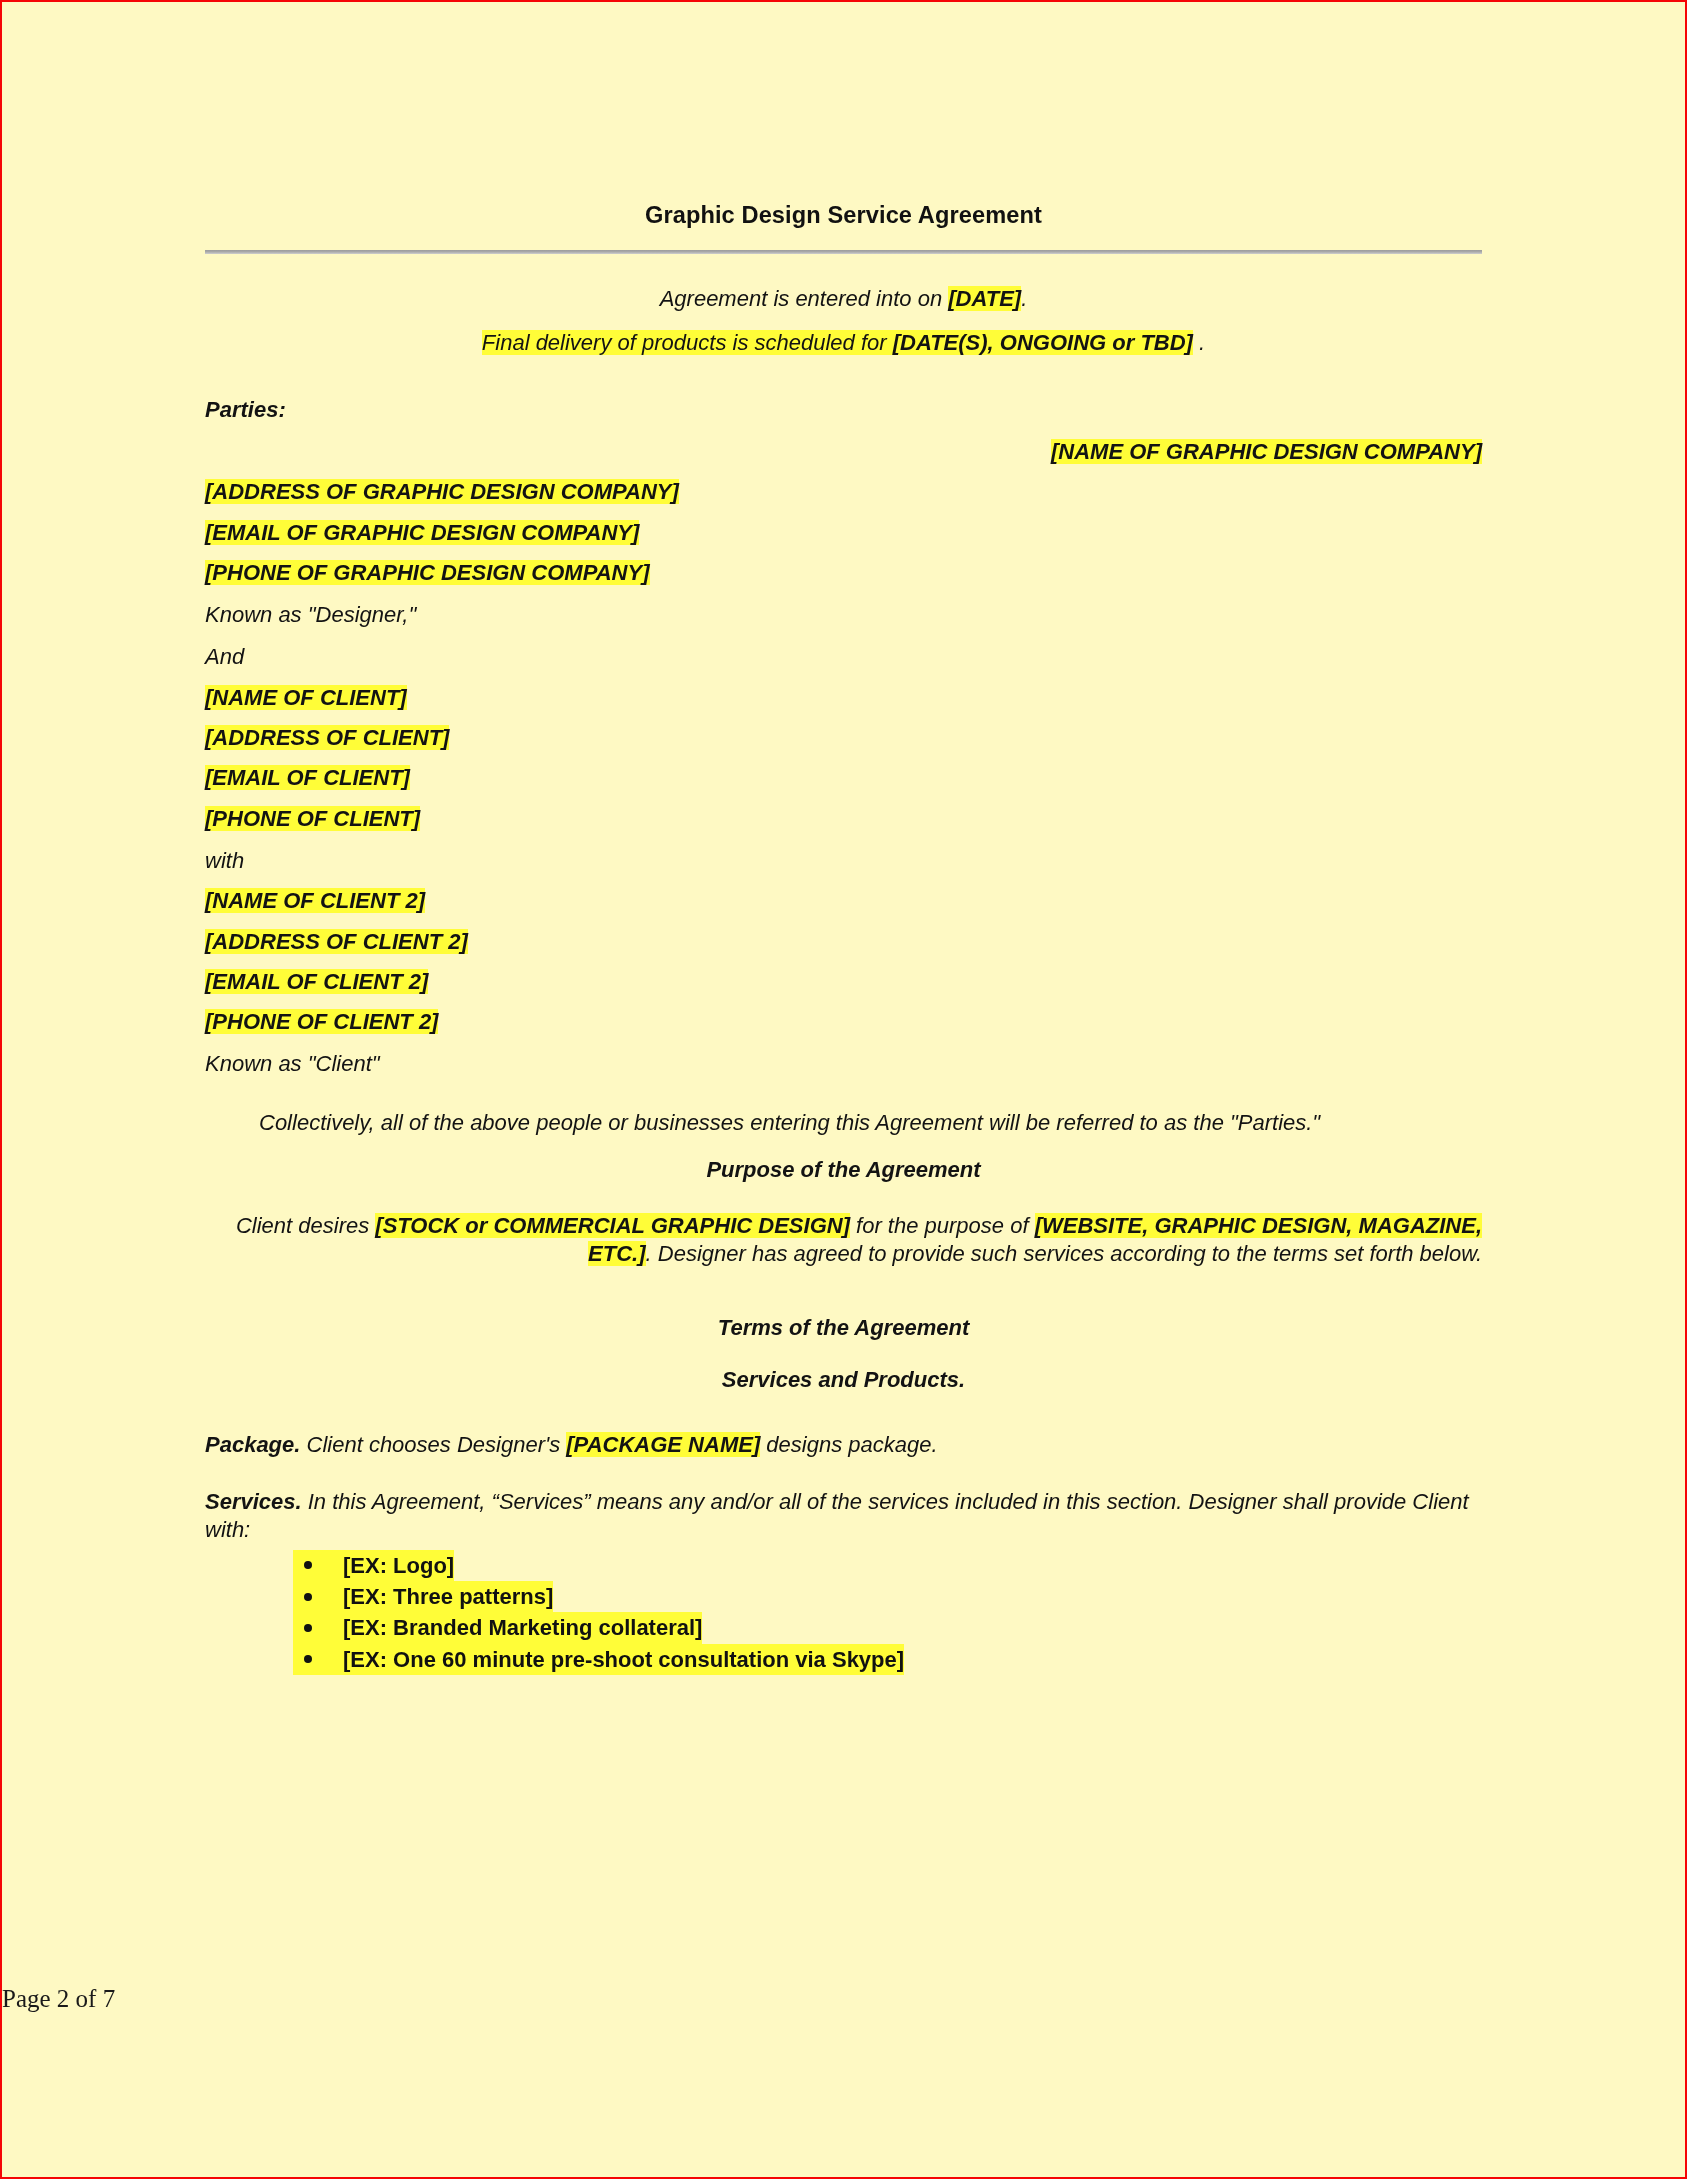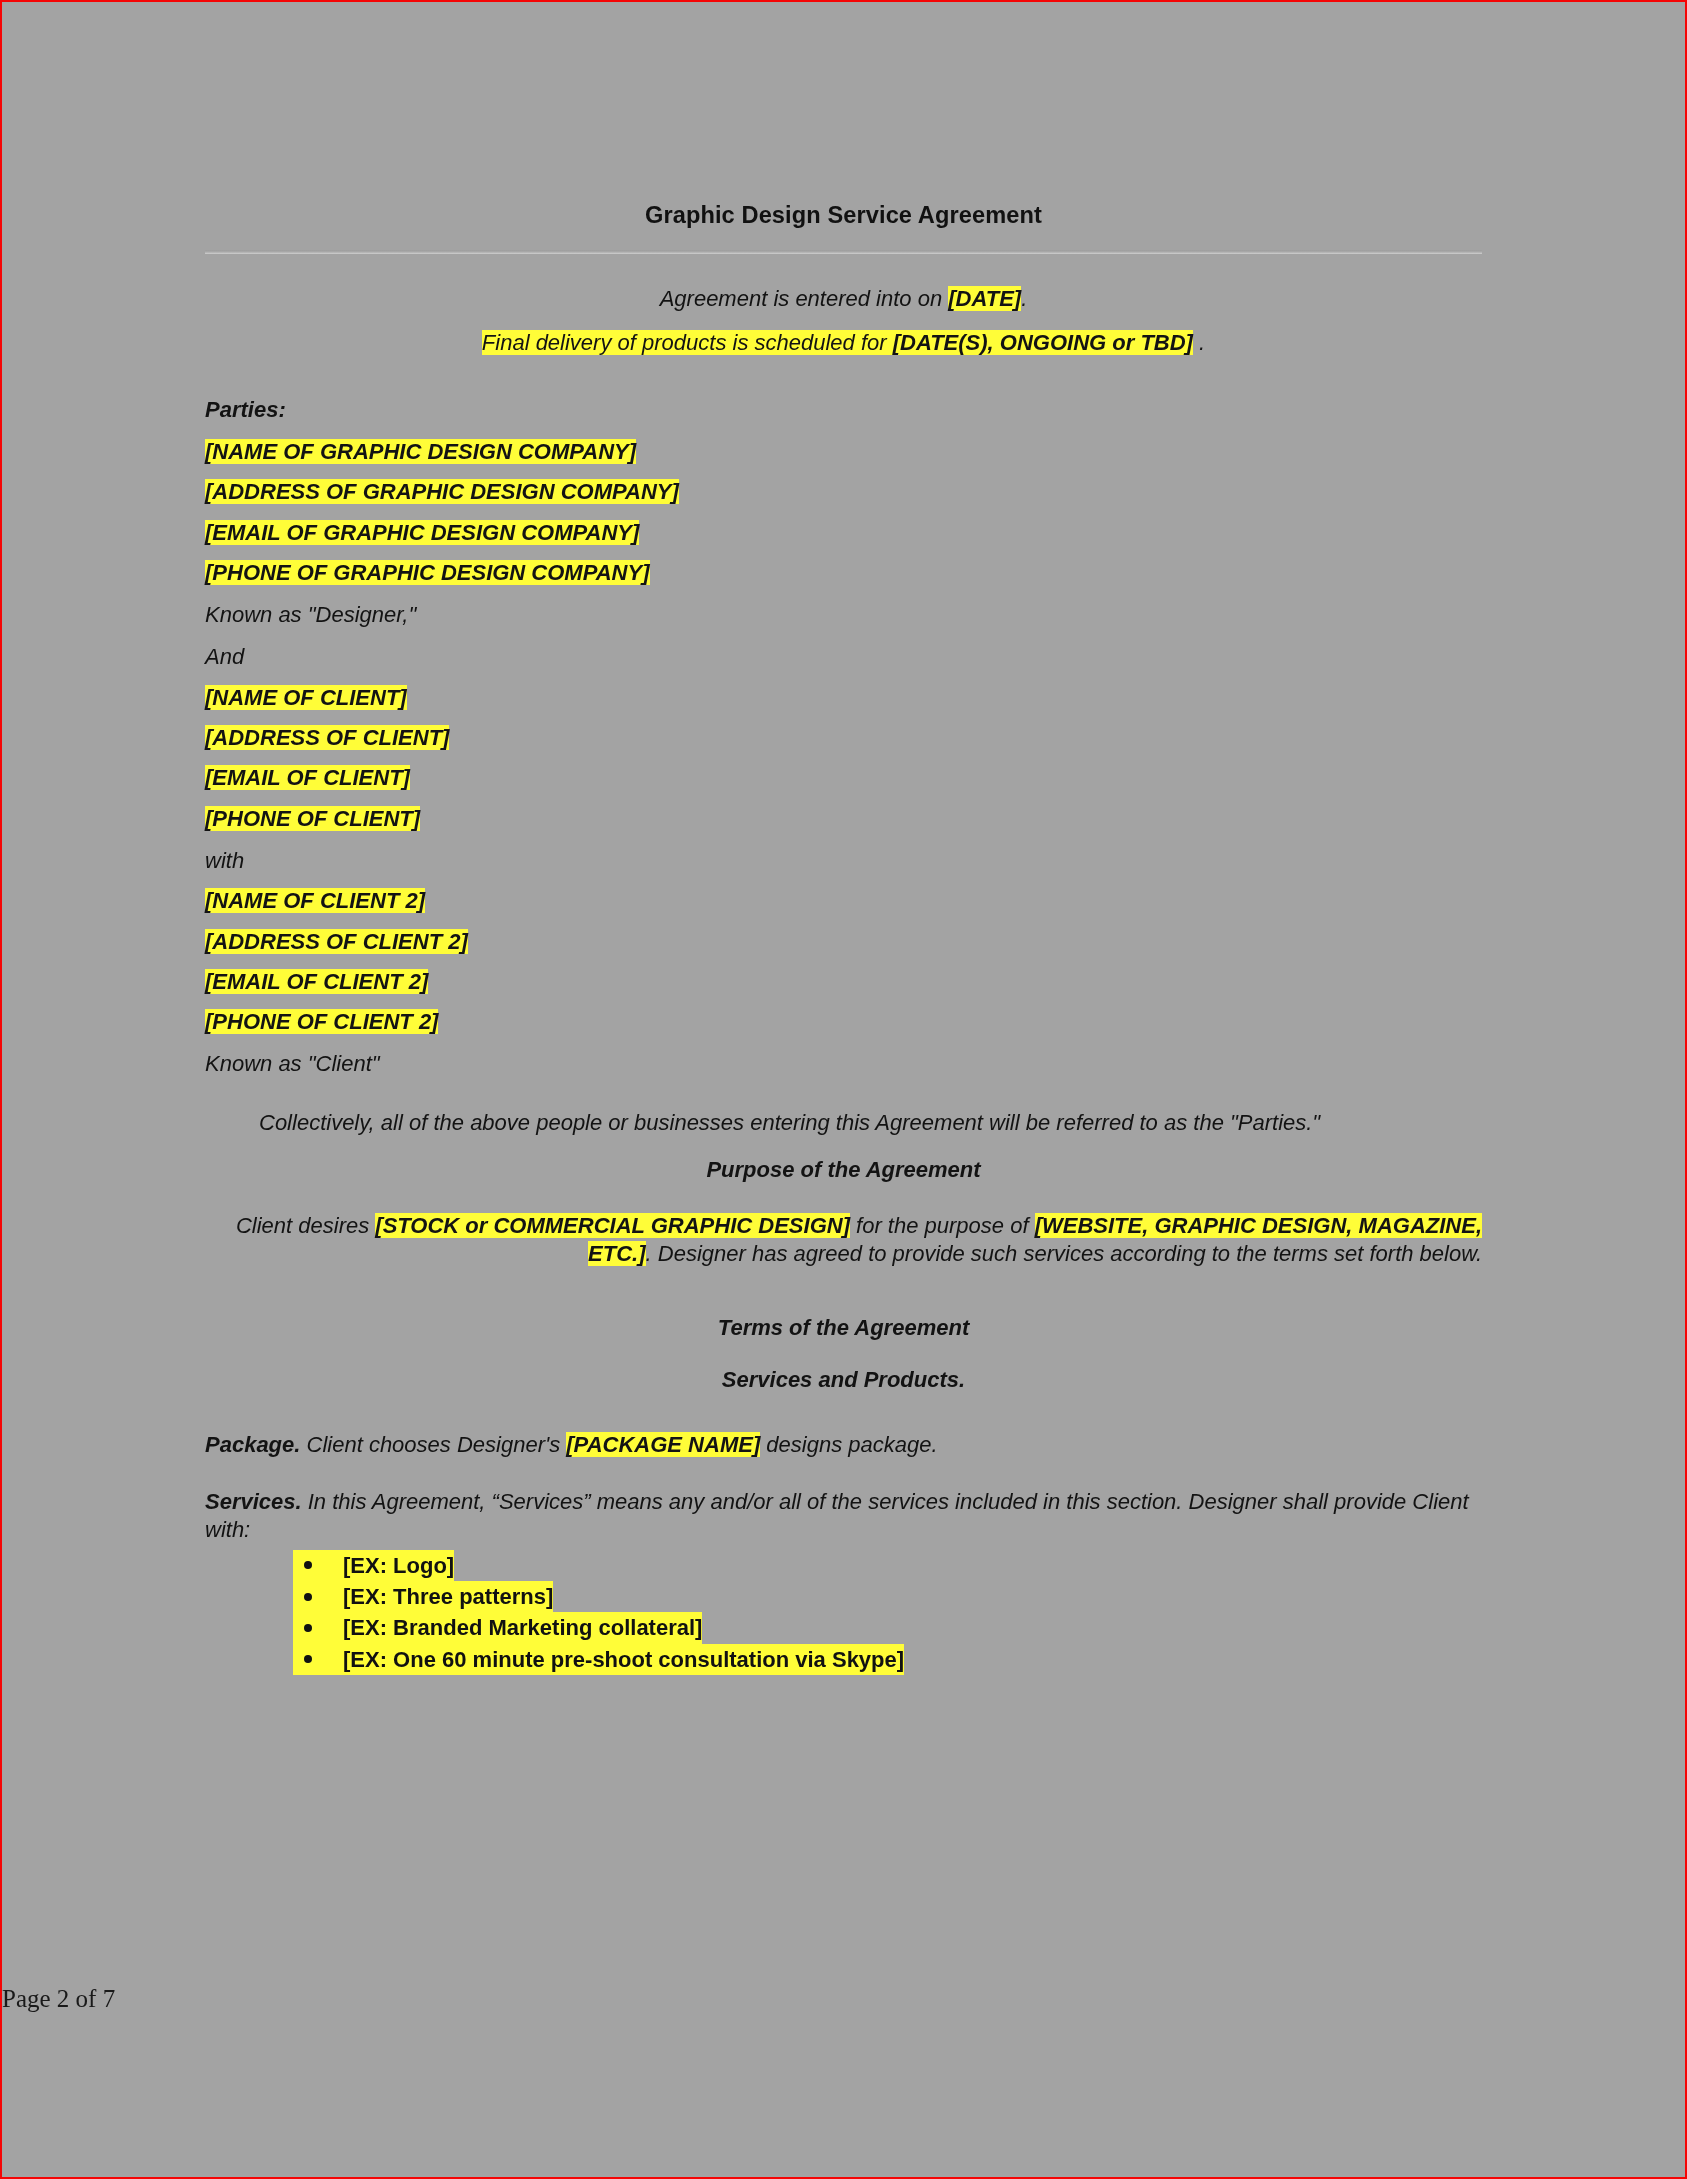--- a/index.html
+++ b/index.html
@@ -24,21 +24,21 @@
   }
 
   .sheet {
     position: absolute;
     left: 0;
     top: 0;
     width: 100%;
     height: 100%;
     box-sizing: border-box;
     padding: 12px;
-    background: #a3a3a3;
+    background: #fef9c3;
   }
 
   .content {
     position: absolute;
     left: 203px;
     top: 0;
     width: 1277px;
   }
 
   
@@ -79,21 +79,21 @@
     box-decoration-break: clone;
     -webkit-box-decoration-break: clone;
   }
 
   .intro-1 { margin-top: 31px; }
   .intro-2 { margin-top: 15.7px; }
 
   .parties-head { margin-top: 39px; }
 
   .party-line { margin-top: 12.2px; }
-  .party-line.first { margin-top: 14px; }
+  .party-line.first { margin-top: 14px; text-align: right; }
 
   .known-line { margin-top: 14px; }
 
   .collective {
     margin-top: 30px;
     text-align: left;
     padding: 0 24.5px 0 54px;
     line-height: 1.3;
   }
 

